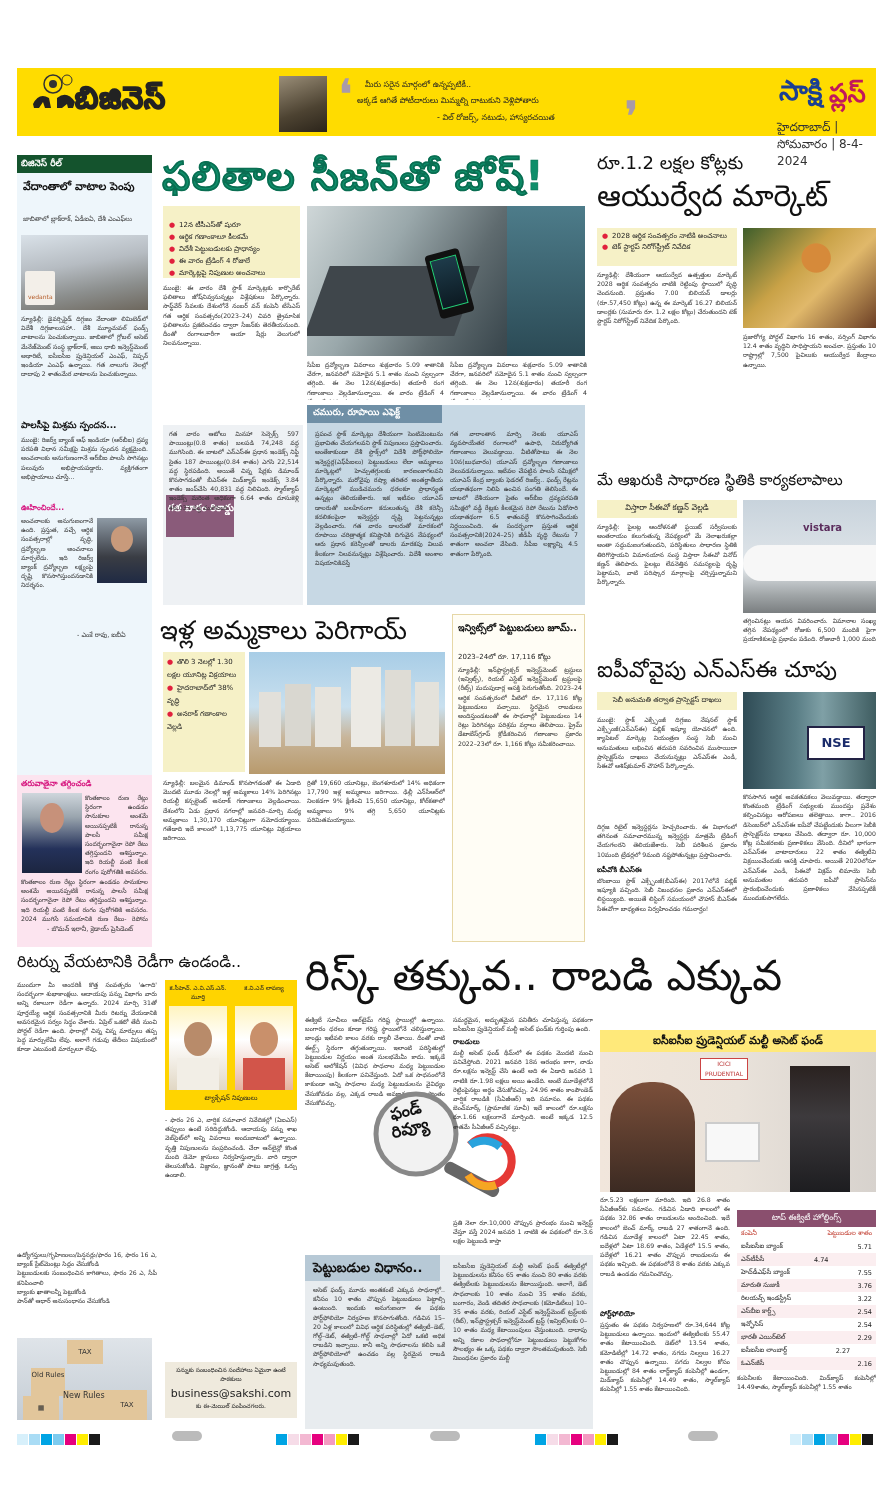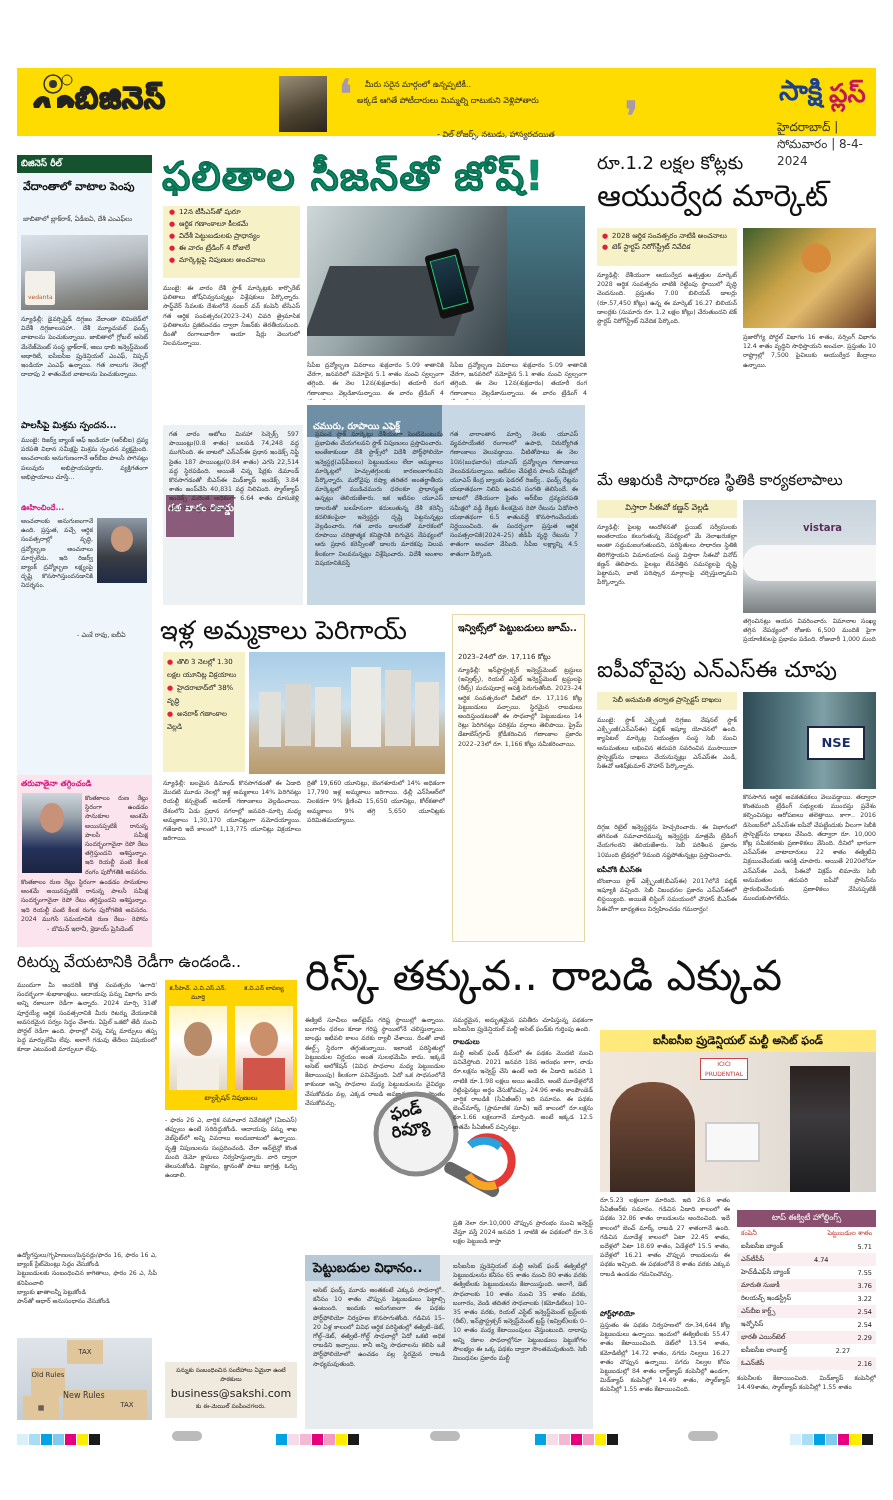--- a/index.html
+++ b/index.html
@@ -44,21 +44,21 @@
         <path d="M2 32 Q8 20 18 26 L20 36 L14 36 L12 30 L8 36 L3 36Z" fill="#222"></path>
         <path d="M26 26 Q36 18 44 30 L42 36 L37 36 L36 32 L31 36 L26 36Z" fill="#222"></path>
         <circle cx="36" cy="8" r="5" fill="none" stroke="#333" stroke-width="1"></circle>
       </svg>
   </div>
   <div class="abs" id="mast-title">బిజినెస్</div>
   <div class="abs" id="quote-photo"></div>
   <div class="abs" id="quote-open">❛</div>
   <div class="abs qline" style="left:348px;top:12px">మీరు సరైన మార్గంలో ఉన్నప్పటికీ..</div>
   <div class="abs qline" style="left:340px;top:28px">అక్కడే ఆగితే పోటీదారులు మిమ్మల్ని దాటుకుని వెళ్లిపోతారు</div>
-  <div class="abs qline" style="left:420px;top:62px">- విల్ రోజర్స్, నటుడు, హాస్యరచయిత</div>
+  <div class="abs qline" style="left:420px;top:45px">- విల్ రోజర్స్, నటుడు, హాస్యరచయిత</div>
   <div class="abs" id="quote-close">❜</div>
   <div class="abs" id="brand">సాక్షి</div>
   <div class="abs" id="brand-plus">ప్లస్</div>
   <div class="abs" id="dateline">హైదరాబాద్ | సోమవారం | 8-4-2024</div>
 </div>
 
 <div class="abs" style="left:17px;top:155px;width:135px;height:30px;background:#fff"></div>
 <div class="abs" style="left:17px;top:155px;width:135px;height:18px;background:#14532d;color:#fff;font-size:9px;font-weight:bold;padding:3px 4px">బిజినెస్ రీల్</div>
 <div class="abs" style="left:17px;top:173px;width:135px;height:770px;background:#eef6fb">
   <div class="abs headline" style="left:6px;top:6px;width:125px;font-size:11px;line-height:16px">వేదాంతాలో వాటాల పెంపు</div>
@@ -81,40 +81,40 @@
   <div class="abs" style="left:4px;top:4px;font-size:8px;font-weight:bold;color:#d6157f">తరువాతైనా తగ్గించండి</div>
   <div class="abs img" style="left:5px;top:18px;width:60px;height:80px;background:linear-gradient(180deg,#cfd6dc,#9aa5ae 30%,#24315a 70%,#1c2540)">
       <div class="abs" style="left:18px;top:10px;width:24px;height:30px;border-radius:50%;background:#c7917a"></div>
     </div>
   <div class="abs txt" style="left:68px;top:18px;width:63px;height:82px">కొంతకాలం రుణ రేట్లు స్థిరంగా ఉండడం సానుకూల అంశమే అయినప్పటికీ రానున్న పాలసీ సమీక్ష సందర్భంగానైనా రెపో రేటు తగ్గిస్తుందని ఆశిస్తున్నాం. ఇది రియల్టీ వంటి కీలక రంగం పురోగతికి అవసరం. 2024 ముగిసే సమయానికి రుణ రేటు- రెపోను ఆర్‌బీఐ తగ్గిస్తుందని విశ్వసిస్తున్నాం.</div>
   <div class="abs txt" style="left:4px;top:102px;width:127px;height:44px">కొంతకాలం రుణ రేట్లు స్థిరంగా ఉండడం సానుకూల అంశమే అయినప్పటికీ రానున్న పాలసీ సమీక్ష సందర్భంగానైనా రెపో రేటు తగ్గిస్తుందని ఆశిస్తున్నాం. ఇది రియల్టీ వంటి కీలక రంగం పురోగతికి అవసరం. 2024 ముగిసే సమయానికి రుణ రేటు- రెపోను ఆర్‌బీఐ తగ్గిస్తుందని విశ్వసిస్తున్నాం.</div>
   <div class="abs" style="left:30px;top:150px;font-size:6.5px;color:#333">- బొమన్ ఇరానీ, క్రెడాయ్ ప్రెసిడెంట్</div>
 </div>
 
 <div class="abs hd-green" style="left:162px;top:150px;font-size:40px;line-height:52px;letter-spacing:1px;-webkit-text-stroke:0.5px #0a6e52">ఫలితాల సీజన్‌తో జోష్!</div>
-<div class="abs bullets" style="left:163px;top:206px;width:137px;height:72px;padding:0 6px">
+<div class="abs bullets" style="left:163px;top:206px;width:137px;height:72px;padding:13px 6px">
   <div class="bul">12న టీసీఎస్‌తో షురూ</div>
   <div class="bul">ఆర్థిక గణాంకాలూ కీలకమే</div>
   <div class="bul">విదేశీ పెట్టుబడులకు ప్రాధాన్యం</div>
   <div class="bul">ఈ వారం ట్రేడింగ్ 4 రోజులే</div>
   <div class="bul">మార్కెట్లపై నిపుణుల అంచనాలు</div>
 </div>
 <div class="abs img" style="left:307px;top:206px;width:278px;height:150px;background:linear-gradient(120deg,#cfd7d8 0%,#9aa8ab 30%,#5f6b6f 55%,#3d4a50 75%,#263238 100%)">
   <div class="abs" style="left:10px;top:60px;width:150px;height:70px;background:#3f464b;transform:skewX(-20deg)"></div>
   <div class="abs" style="left:125px;top:45px;width:35px;height:65px;background:#111;border-radius:4px;transform:rotate(-15deg)">
       <div style="margin:6px 4px;height:50px;background:linear-gradient(180deg,#1e3b4a,#0c1a22);border:1px solid #2c7"></div>
     </div>
   <div class="abs" style="left:200px;top:0;width:78px;height:150px;background:linear-gradient(180deg,#4d7c8a,#2b4a55)"></div>
 </div>
 <div class="abs txt" style="left:163px;top:283px;width:137px;height:205px">ముంబై: ఈ వారం దేశీ స్టాక్ మార్కెట్లకు కార్పొరేట్ ఫలితాలు జోష్‌నివ్వనున్నట్లు విశ్లేషకులు పేర్కొన్నారు. సాఫ్ట్‌వేర్ సేవలకు దేశంలోనే నంబర్ వన్ కంపెనీ టీసీఎస్ గత ఆర్థిక సంవత్సరం(2023–24) చివరి త్రైమాసిక ఫలితాలను ప్రకటించడం ద్వారా సీజన్‌కు తెరతీయనుంది. దీంతో రంగాలవారీగా ఆయా షేర్లు వెలుగులో నిలవనున్నాయి.</div>
 <div class="abs txt" style="left:307px;top:360px;width:137px;height:40px">సీపీఐ ద్రవ్యోల్బణ వివరాలు శుక్రవారం 5.09 శాతానికి చేరగా, జనవరిలో నమోదైన 5.1 శాతం నుంచి స్వల్పంగా తగ్గింది. ఈ నెల 12న(శుక్రవారం) తయారీ రంగ గణాంకాలు వెల్లడికానున్నాయి. ఈ వారం ట్రేడింగ్ 4 రోజులకే పరిమితంకానుంది.</div>
 <div class="abs txt" style="left:450px;top:360px;width:137px;height:40px">సీపీఐ ద్రవ్యోల్బణ వివరాలు శుక్రవారం 5.09 శాతానికి చేరగా, జనవరిలో నమోదైన 5.1 శాతం నుంచి స్వల్పంగా తగ్గింది. ఈ నెల 12న(శుక్రవారం) తయారీ రంగ గణాంకాలు వెల్లడికానున్నాయి. ఈ వారం ట్రేడింగ్ 4 రోజులకే పరిమితంకానుంది.</div>
 
 <div class="abs tealtag" style="left:307px;top:405px;width:278px;height:200px">
-  <div class="abs" style="left:0;top:0;width:135px;height:18px;background:#6f8fa6;color:#fff;font-size:9px;font-weight:bold;padding:16px 6px">చమురు, రూపాయి ఎఫెక్ట్</div>
+  <div class="abs" style="left:0;top:0;width:135px;height:18px;background:#6f8fa6;color:#fff;font-size:9px;font-weight:bold;padding:2px 6px">చమురు, రూపాయి ఎఫెక్ట్</div>
   <div class="abs txt" style="left:8px;top:24px;width:128px;height:170px">ప్రపంచ స్టాక్ మార్కెట్లు దేశీయంగా సెంటిమెంటును ప్రభావితం చేయగలవని స్టాక్ నిపుణులు ప్రస్తావించారు. అంతేకాకుండా దేశీ స్టాక్స్‌లో విదేశీ పోర్ట్‌ఫోలియో ఇన్వెస్టర్ల(ఎఫ్‌పీఐలు) పెట్టుబడులు లేదా అమ్మకాలు మార్కెట్లలో హెచ్చుతగ్గులకు కారణంకాగలవని పేర్కొన్నారు. మరోవైపు రష్యా తరితర అంతర్జాతీయ మార్కెట్లలో ముడిచమురు ధరలకూ ప్రాధాన్యత ఉన్నట్లు తెలియజేశారు. ఇక ఇటీవల యూఎస్ డాలరుతో బలహీనంగా కదులుతున్న దేశీ కరెన్సీ కదలికలపైనా ఇన్వెస్టర్లు దృష్టి పెట్టనున్నట్లు వెల్లడించారు. గత వారం డాలరుతో మారకంలో రూపాయి చరిత్రాత్మక కనిష్టానికి దిగువైన నేపథ్యంలో ఆరు ప్రధాన కరెన్సీలతో డాలరు మారకపు విలువ కీలకంగా నిలవనున్నట్లు విశ్లేషించారు. విదేశీ అంశాల విషయానికివస్తే</div>
   <div class="abs txt" style="left:143px;top:24px;width:128px;height:170px">గత వారాంతాన మార్చి నెలకు యూఎస్ వ్యవసాయేతర రంగాలలో ఉపాధి, నిరుద్యోగిత గణాంకాలు వెలువడ్డాయి. వీటితోపాటు ఈ నెల 10న(బుధవారం) యూఎస్ ద్రవ్యోల్బణ గణాంకాలు వెలువడనున్నాయి. ఇటీవల చేపట్టిన పాలసీ సమీక్షలో యూఎస్ కేంద్ర బ్యాంకు ఫెడరల్ రిజర్వ్.. ఫండ్స్ రేట్లను యథాతథంగా నిలిపి ఉంచిన సంగతి తెలిసిందే. ఈ బాటలో దేశీయంగా సైతం ఆర్‌బీఐ ద్రవ్యపరపతి సమీక్షలో వడ్డీ రేట్లకు కీలకమైన రెపో రేటును ఏడోసారి యథాతథంగా 6.5 శాతంవద్దే కొనసాగించేందుకు నిర్ణయించింది. ఈ సందర్భంగా ప్రస్తుత ఆర్థిక సంవత్సరానికి(2024–25) జీడీపీ వృద్ధి రేటును 7 శాతంగా అంచనా వేసింది. సీపీఐ లక్ష్యాన్ని 4.5 శాతంగా పేర్కొంది.</div>
 </div>
 <div class="abs" style="left:163px;top:425px;width:140px;height:180px;background:#eef1f4">
   <div class="abs" style="left:3px;top:70px;width:68px;height:42px;background:#8a5b7a;color:#fff;font-size:10px;font-weight:bold;text-align:right;line-height:15px;padding-top:5px">గత వారం రికార్డు</div>
   <div class="abs txt" style="left:6px;top:4px;width:130px;height:170px;padding-left:0">గత వారం ఆటోలు మినహా సెన్సెక్స్ 597 పాయింట్లు(0.8 శాతం) బలపడి 74,248 వద్ద ముగిసింది. ఈ బాటలో ఎన్‌ఎస్ఈ ప్రధాన ఇండెక్స్ నిఫ్టీ సైతం 187 పాయింట్లు(0.84 శాతం) ఎగసి 22,514 వద్ద స్థిరపడింది. అయితే చిన్న షేర్లకు డిమాండ్ కొనసాగడంతో బీఎస్ఈ మిడ్‌క్యాప్ ఇండెక్స్ 3.84 శాతం జంప్‌చేసి 40,831 వద్ద నిలిచింది. స్మాల్‌క్యాప్ ఇండెక్స్ మరింత అధికంగా 6.64 శాతం దూసుకెళ్లి 46,033 వద్ద ముగిసింది.</div>
 </div>
 
 <div class="abs headline" style="left:160px;top:614px;font-size:26px;line-height:32px;font-weight:normal;color:#111">ఇళ్ల అమ్మకాలు పెరిగాయ్</div>
 <div class="abs bullets" style="left:163px;top:652px;width:82px;height:120px;padding:4px;background:#f6f1c7">

